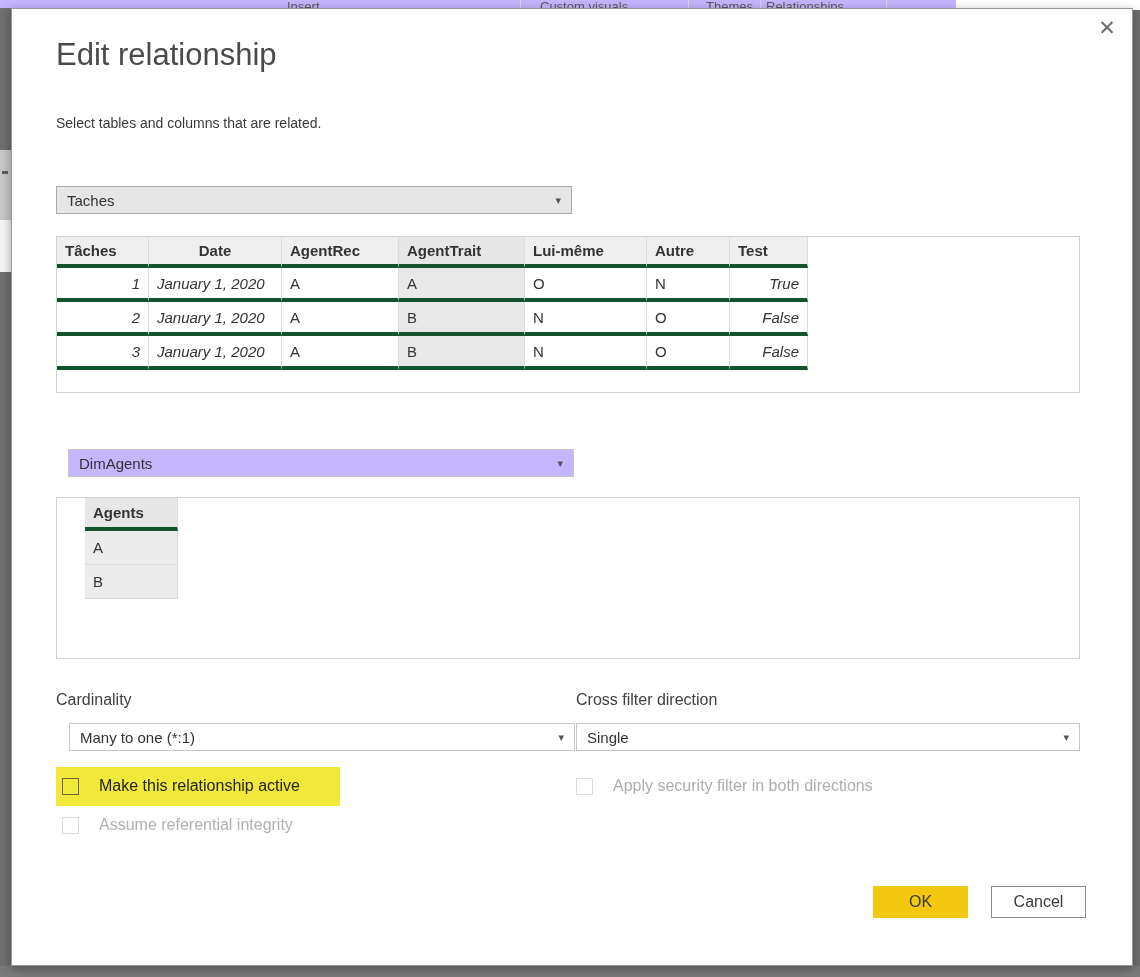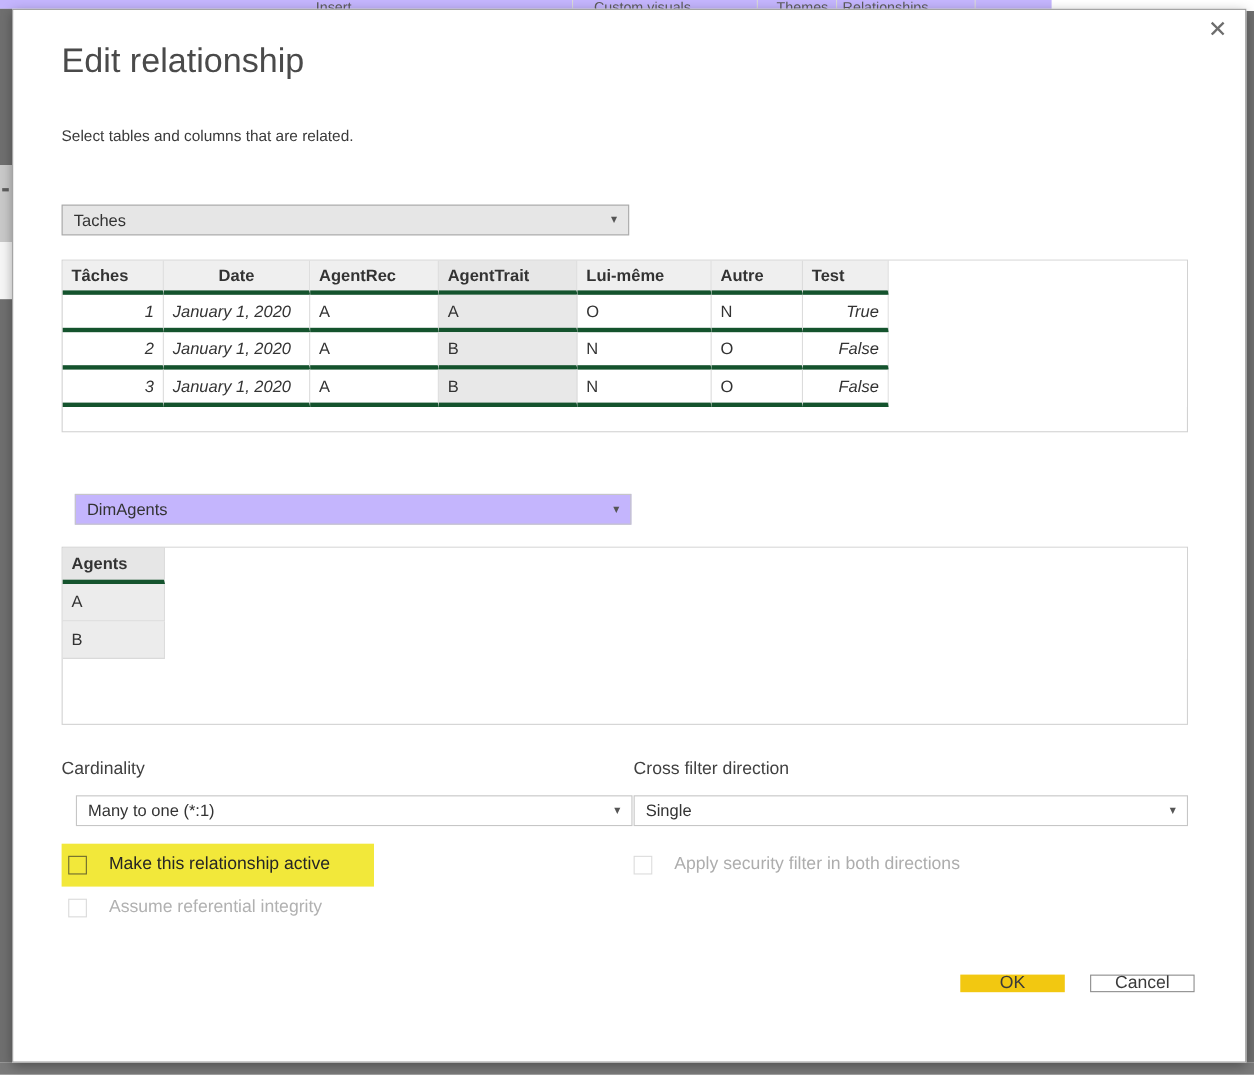--- a/index.html
+++ b/index.html
@@ -42,21 +42,21 @@
   .dd-dimagents { left:56px; top:440px; width:506px; background:#c4b5fd; border:1px solid #c6c6c6; }
   .dd-cardinality { left:44px; top:714px; width:506px; background:#fff; border:1px solid #c6c6c6;margin-left:13px; }
   .dd-crossfilter { left:564px; top:714px; width:504px; background:#fff; border:1px solid #c6c6c6; }
 
   .opt-label { position:absolute; top:682px; font-size:16px; color:#404040; }
   .lbl-cardinality { left:44px; } .lbl-crossfilter { left:564px; }
 
   
   .table-box { position:absolute; left:44px; width:1024px; border:1px solid #d2d2d2; background:#fff; }
   .tb1 { top:227px; height:157px; }
-  .tb2 { top:488px; height:162px; }
+  .tb2 { top:488px; height:162px;padding-left:28px; }
   .trow { display:flex; }
   .hrow1 { height:31px; } .drow1 { height:34px; }
   .hrow2 { height:33px; } .drow2 { height:34px; }
   .tcell { display:flex; align-items:center; padding:0 8px; font-size:15px; color:#333;
     border-right:1px solid #dcdcdc; border-bottom:4px solid #14532d; height:100%; overflow:hidden; white-space:nowrap; }
   .hrow1 .tcell, .hrow2 .tcell { font-weight:bold; background:#efefef; }
   .c0{width:92px;} .c1{width:133px;} .c2{width:117px;} .c3{width:126px;}
   .c4{width:122px;} .c5{width:83px;} .c6{width:78px;}
   .cf { flex:1; border-right:none; border-bottom:none; background:#fff !important; }
   .drow1 .c0 { justify-content:flex-end; font-style:italic; }
@@ -74,21 +74,21 @@
   .cb { position:absolute; width:17px; height:17px; background:transparent; }
   .cb-active { left:50px; top:769px; border:1px solid #6c692e; z-index:3; }
   .cb-assume { left:50px; top:808px; border:1px solid #dadada; }
   .cb-apply { left:564px; top:769px; border:1px solid #dcdcdc; }
   .cb-label { position:absolute; font-size:16px; white-space:nowrap; }
   .lb-active { left:87px; top:768px; color:#252525; z-index:3; }
   .lb-assume { left:87px; top:807px; color:#b1b1b1; }
   .lb-apply { left:601px; top:768px; color:#adadad; }
 
   
-  .btn { position:absolute; top:877px; width:95px; height:16px; display:flex;
+  .btn { position:absolute; top:877px; width:95px; height:32px; display:flex;
     align-items:center; justify-content:center; font-size:16px; color:#3a3a3a; cursor:default; }
   .btn-ok { left:861px; background:#F2C811; }
   .btn-cancel { left:979px; background:#fff; border:1px solid #8c8c8c; }
 </style>
 </head>
 <body>
 
 <div class="stage">
 
   <div class="strip-top">

